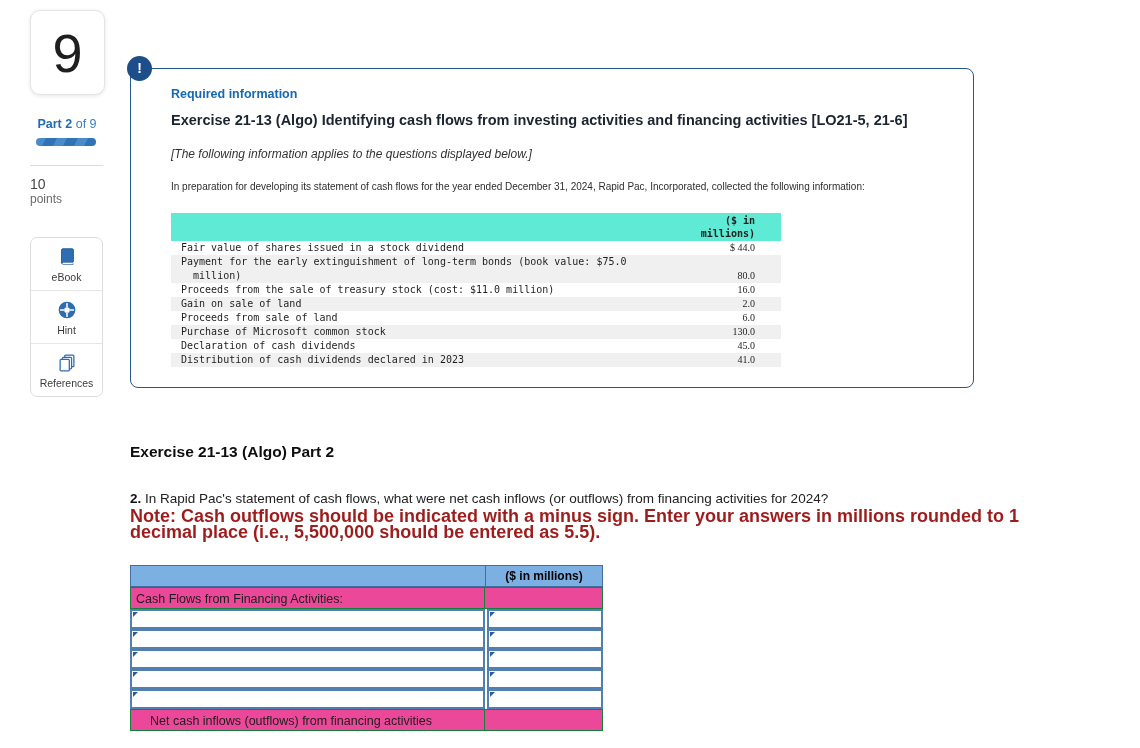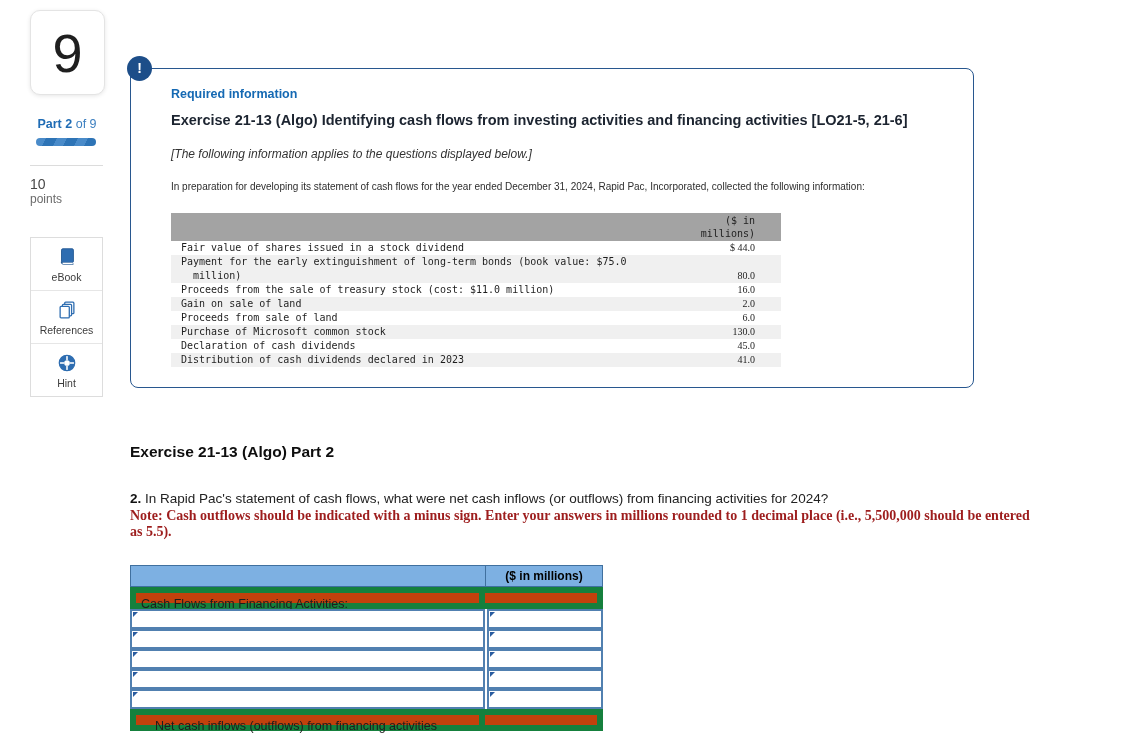--- a/index.html
+++ b/index.html
@@ -17,66 +17,66 @@
   .partwrap b { color: #1f6cb5; }
   .pbar { position: absolute; left: 36px; top: 138px; width: 60px; height: 8px; border-radius: 4px;
     background: repeating-linear-gradient(115deg, #4a8bc9 0 9px, #2e74b6 9px 19px); }
 
   .sdivider { position: absolute; left: 30px; top: 165px; width: 73px; border-top: 1px solid #dcdcdc; }
 
   .points-value { position: absolute; left: 30px; top: 176px; font-size: 14px; color: #474747; }
   .points-label { position: absolute; left: 30px; top: 192px; font-size: 12px; color: #6b6b6b; }
 
   .tools { position: absolute; left: 30px; top: 237px; width: 73px; background: #fff;
-    border: 1px solid #ddd; border-radius: 0; overflow: hidden; }
+    border: 1px solid #ddd; border-radius: 7px; overflow: hidden; }
   .tool { padding: 8px 2px 7px; text-align: center; cursor: pointer; }
   .tool + .tool { border-top: 1px solid #e6e6e6; }
   .tool .tlabel { display: block; font-size: 10.5px; color: #3c3c3c; margin-top: 3px; }
   .tool svg { display: block; margin: 0 auto; }
 
   
   .infobox { position: absolute; left: 130px; top: 68px; width: 844px;
     border: 1.6px solid #28578f; border-radius: 8px; background: #fff;
     padding: 18px 30px 20px 40px; }
   .badge { position: absolute; top: -13px; left: -4px; width: 25px; height: 25px;
     border-radius: 50%; background: #1d4e89; color: #fff; font-weight: bold;
     font-size: 14px; text-align: center; line-height: 25px; }
   .kicker { color: #1569b3; font-weight: bold; font-size: 12.5px; margin-bottom: 10px; }
   .ex-title { font-weight: bold; font-size: 14.5px; color: #1c2430; line-height: 19px;
     margin-bottom: 17px; max-width: 780px; }
   .applies { font-style: italic; font-size: 12px; color: #333; margin-bottom: 17px; }
   .intro { font-size: 10px; color: #2e2e2e; line-height: 17px; margin-bottom: 18px; max-width: 800px; }
 
   table.fin { border-collapse: collapse; width: 610px;
     font-family: "DejaVu Sans Mono", monospace; font-size: 10px; color: #1e1e1e; }
-  table.fin th { background: #a3a3a3; font-weight: normal; }
+  table.fin th { background: #5eead4; font-weight: bold; }
   table.fin th.val { text-align: right; white-space: pre-line; line-height: 13px; padding: 1px 26px 1px 0; }
   table.fin td { padding: 0; line-height: 14px; vertical-align: bottom; }
   table.fin td.lbl { padding-left: 10px; white-space: pre-wrap; width: 500px; }
   table.fin td.val { text-align: right; padding-right: 26px; width: 110px; font-family: Liberation Serif, serif; }
   table.fin tr.alt { background: #f0f0f0; }
 
   
   .part2 { position: absolute; left: 130px; top: 443px; width: 900px; }
   .p2-heading { font-size: 15.5px; font-weight: bold; color: #0e0e0e; }
   .question { margin-top: 30px; font-size: 13.5px; color: #222; line-height: 16px; }
   .question b { color: #111; }
-  .note { font-size: 14px; font-weight: bold; color: #9d1d1d; line-height: 16px; margin-top: 1px; max-width: 900px; font-family: Liberation Serif, serif; }
+  .note { font-size: 18px; font-weight: bold; color: #9d1d1d; line-height: 16px; margin-top: 1px; max-width: 900px; }
 
   
   .atable { margin-top: 25px; width: 473px; font-size: 12.5px; color: #1d1d1d; }
   .arow { display: flex; }
   .acell-l { width: 355px; } .acell-r { width: 118px; }
 
   .ahead { background: #7db0e2; height: 22px; }
   .ahead .acell-l { border: 1px solid #40709f; border-right: none; }
   .ahead .acell-r { border: 1px solid #40709f; font-weight: bold; text-align: center;
     line-height: 20px; font-size: 12px; color: #000; }
 
-  .alabel .acell-l, .alabel .acell-r { border: 6px solid #15803d; background: #c2410c; height: 22px; }
+  .alabel .acell-l, .alabel .acell-r { border: 1px solid #15803d; background: #ec4899; height: 22px; }
   .alabel .acell-r { border-left: none; }
   .alabel .acell-l { padding: 3px 4px 0 5px; line-height: 16px; }
   .atotal .acell-l { padding-left: 19px; }
 
   .input-row { height: 20px; }
   .inp { position: relative; border: 2px solid #5180b0; background: #fff; cursor: text; }
   .input-row .acell-l { width: 355px; }
   .input-row .acell-r { width: 116px; margin-left: 2px; }
   .inp::before { content: ""; position: absolute; top: 1px; left: 1px; width: 0; height: 0;
     border-left: 5px solid #2a5c9f; border-bottom: 5px solid transparent; }
@@ -99,47 +99,47 @@
 <div class="tools">
   <div class="tool">
     <span>
       <svg width="22" height="22" viewBox="0 0 24 24">
         <rect x="6" y="3" width="13" height="15" rx="1.5" fill="#2e6db1" stroke="#255a94" stroke-width="1"></rect>
         <path d="M6 17.2 A2.4 2.4 0 0 0 8.4 19.6 H19" fill="none" stroke="#255a94" stroke-width="1.6"></path>
         <rect x="7.2" y="18.2" width="11" height="1.6" fill="#fff"></rect>
       </svg>
     </span>
     <span class="tlabel">eBook</span>
-  </div>
-  <div class="tool">
-    <span>
-      <svg width="22" height="22" viewBox="0 0 24 24">
-        <rect x="9.5" y="3.5" width="10" height="12.5" rx="1" fill="#fff" stroke="#2e6db1" stroke-width="1.4"></rect>
-        <rect x="7" y="5.8" width="10" height="12.5" rx="1" fill="#fff" stroke="#2e6db1" stroke-width="1.4"></rect>
-        <rect x="4.5" y="8.1" width="10" height="12.5" rx="1" fill="#fff" stroke="#2e6db1" stroke-width="1.4"></rect>
-      </svg>
-    </span>
-    <span class="tlabel">References</span>
   </div>
   <div class="tool">
     <span>
       <svg width="22" height="22" viewBox="0 0 24 24">
         <circle cx="12" cy="12" r="8.4" fill="#2e6db1"></circle>
         <circle cx="12" cy="12" r="3.1" fill="#fff"></circle>
         <g stroke="#fff" stroke-width="1.7">
           <line x1="12" y1="3.6" x2="12" y2="8.9"></line>
             <line x1="12" y1="15.1" x2="12" y2="20.4"></line>
           <line x1="3.6" y1="12" x2="8.9" y2="12"></line>
             <line x1="15.1" y1="12" x2="20.4" y2="12"></line>
         </g>
         <circle cx="12" cy="12" r="8.4" fill="none" stroke="#2e6db1" stroke-width="1.4"></circle>
       </svg>
     </span>
     <span class="tlabel">Hint</span>
   </div>
+  <div class="tool">
+    <span>
+      <svg width="22" height="22" viewBox="0 0 24 24">
+        <rect x="9.5" y="3.5" width="10" height="12.5" rx="1" fill="#fff" stroke="#2e6db1" stroke-width="1.4"></rect>
+        <rect x="7" y="5.8" width="10" height="12.5" rx="1" fill="#fff" stroke="#2e6db1" stroke-width="1.4"></rect>
+        <rect x="4.5" y="8.1" width="10" height="12.5" rx="1" fill="#fff" stroke="#2e6db1" stroke-width="1.4"></rect>
+      </svg>
+    </span>
+    <span class="tlabel">References</span>
+  </div>
 </div>
 
 <div class="infobox">
   <div class="badge">!</div>
   <div class="kicker">Required information</div>
   <div class="ex-title">Exercise 21-13 (Algo) Identifying cash flows from investing activities and financing activities [LO21-5, 21-6]</div>
   <div class="applies">[The following information applies to the questions displayed below.]</div>
   <div class="intro">In preparation for developing its statement of cash flows for the year ended December 31, 2024, Rapid Pac, Incorporated, collected the following information:</div>
 
   <table class="fin">

